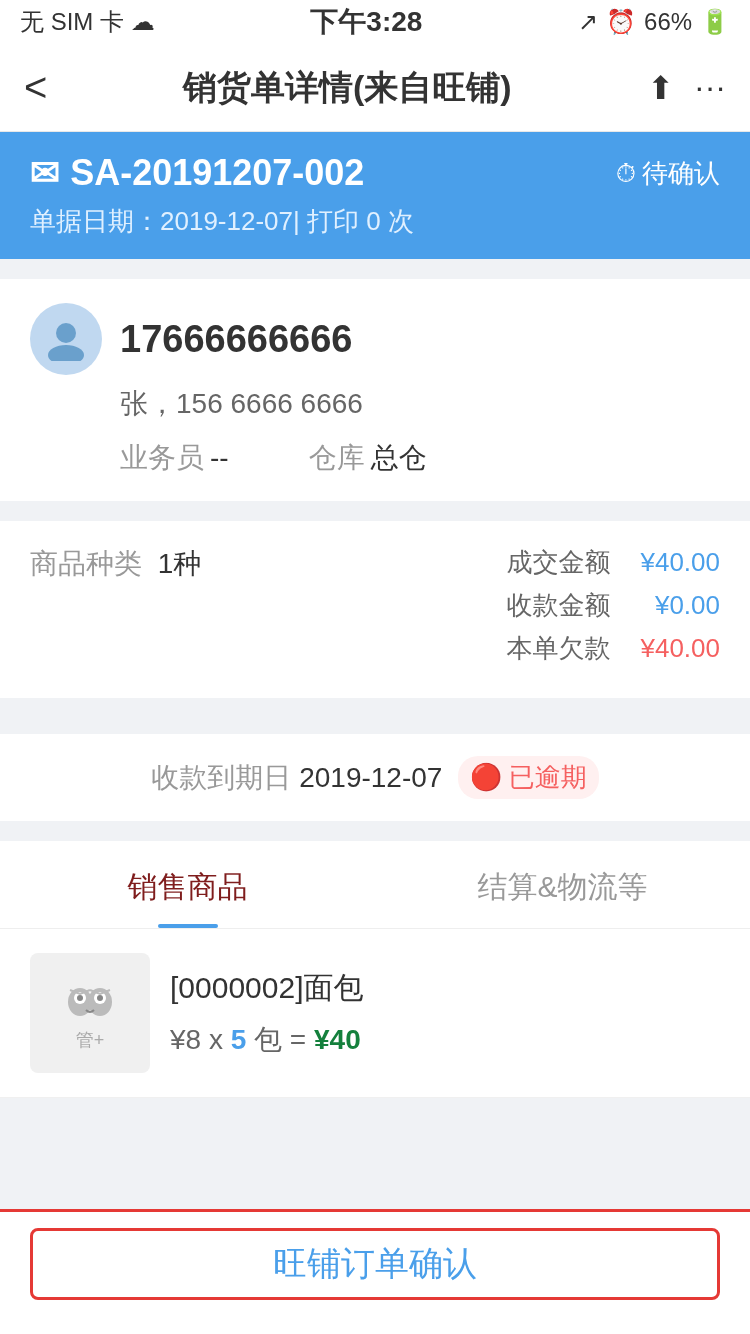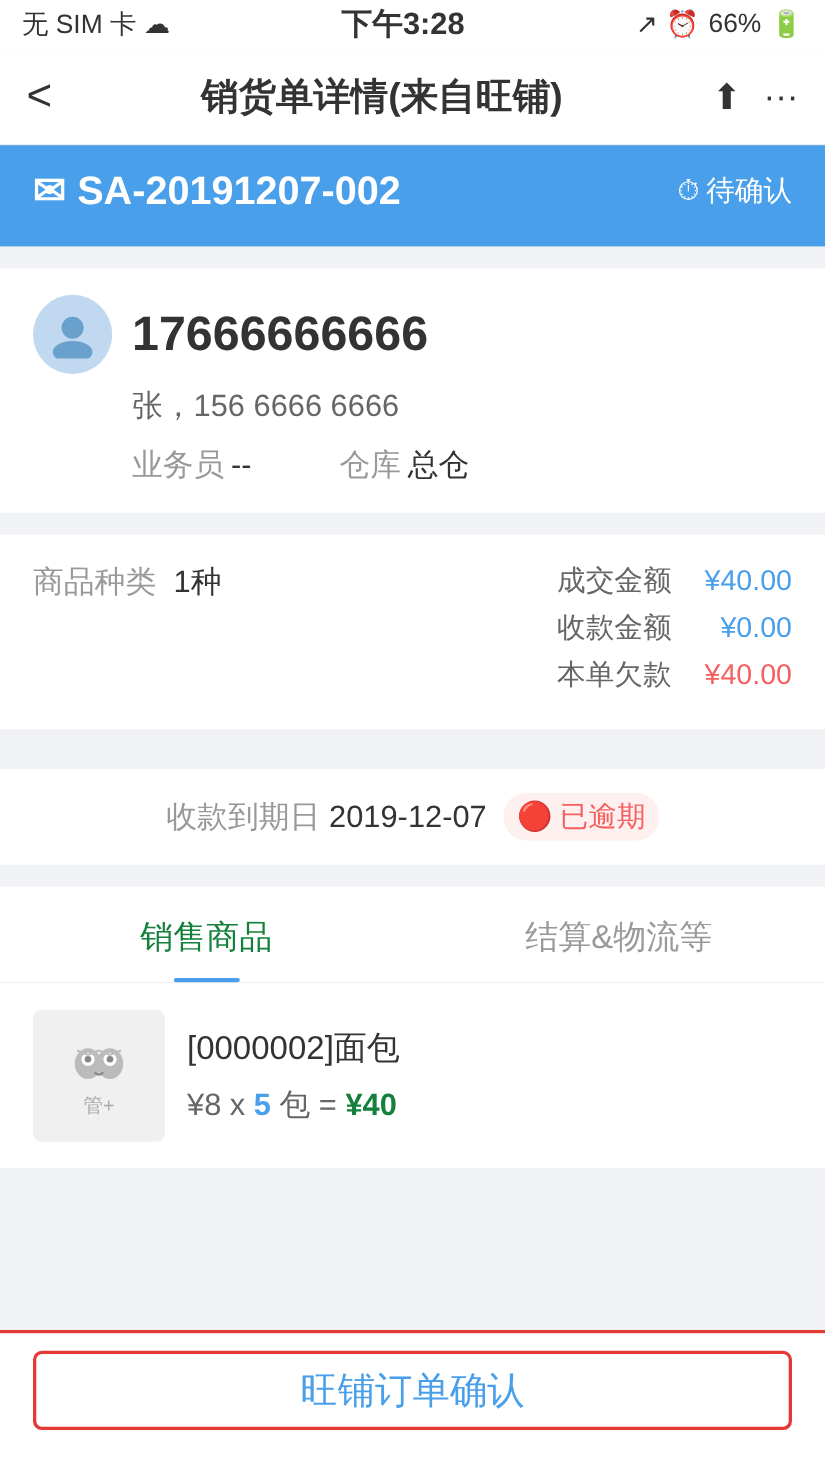--- a/index.html
+++ b/index.html
@@ -109,21 +109,21 @@
       border-radius: 50%;
       background: #c0d8f0;
       display: flex;
       align-items: center;
       justify-content: center;
       font-size: 36px;
       color: #6aa0cc;
       flex-shrink: 0;
     }
     .customer-phone {
-      font-size: 44px;
+      font-size: 38px;
       font-weight: 600;
       color: #333;
     }
     .customer-name {
       font-size: 28px;
       color: #666;
       margin-left: 90px;
       margin-bottom: 16px;
     }
     .customer-meta {
@@ -197,21 +197,21 @@
     }
     .tab-item {
       flex: 1;
       text-align: center;
       padding: 26px 0 20px;
       font-size: 30px;
       color: #999;
       position: relative;
     }
     .tab-item.active {
-      color: #15803d;
+      color: #7f1d1d;
     }
     .tab-item.active::after {
       content: '';
       position: absolute;
       bottom: 0;
       left: 50%;
       transform: translateX(-50%);
       width: 60px;
       height: 4px;
       background: #4a9fea;
@@ -320,20 +320,23 @@
 <div class="header-banner">
   <div class="banner-top">
     <div class="order-id">
       <span>✉</span>
       <span>SA-20191207-002</span>
     </div>
     <div class="status-badge">
       <span>⏱</span>
       <span>待确认</span>
     </div>
+  </div>
+  <div class="banner-date">
+    <span>单据日期：</span><span>2019-12-07</span><span>| 打印 0 次</span>
   </div>
 </div>
 
 <div class="customer-section">
   <div class="customer-top">
     <div class="avatar">
       <svg width="44" height="44" viewBox="0 0 44 44" fill="none">
         <circle cx="22" cy="16" r="10" fill="#6aa0cc"></circle>
         <ellipse cx="22" cy="38" rx="18" ry="10" fill="#6aa0cc"></ellipse>
       </svg>

